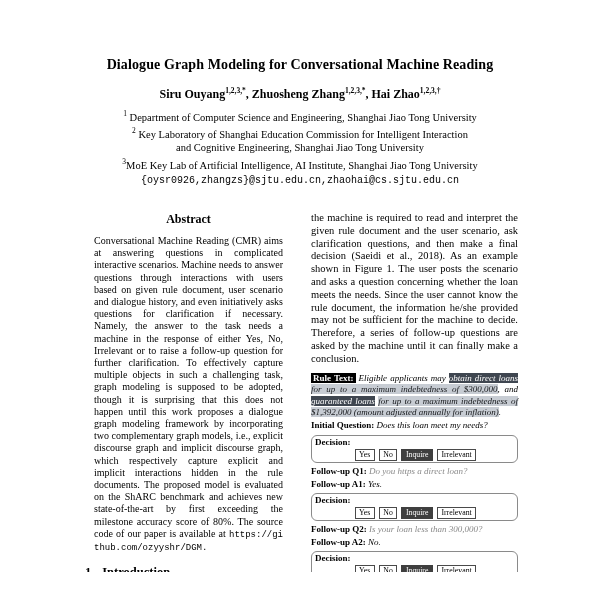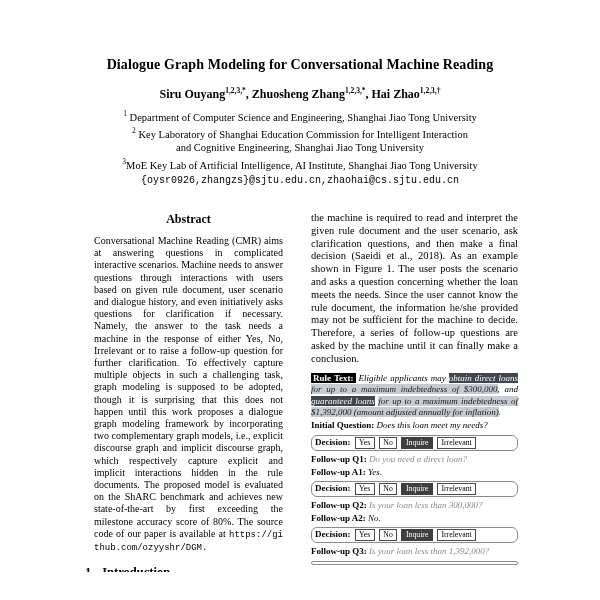--- a/index.html
+++ b/index.html
@@ -43,21 +43,21 @@
   .fig-label { font-weight:bold; }
   .question { color:#8a8a8a; font-style:italic; }
   .answer { color:#000; font-style:italic; }
   .decision-row {
     border:1px solid #8a8a8a; border-radius:6px;
     padding:1px 3px; margin:3px 0; display:flex; 
   }
   .dec-box {
     display:inline-block; font-size:7.8px; line-height:9.5px;
     border:1px solid #4a4a4a; padding:0 3.5px; margin-left:4px;
-    background:#fff; color:#000;
+    background:#fff; color:#000;margin-top:12px;
   }
   .dec-box.selected { background:#3f3f3f; color:#fff; border-color:#3f3f3f; }
 </style>
 </head>
 <body>
 
 <div class="page">
   <div class="header">
     <div class="title">Dialogue Graph Modeling for Conversational Machine Reading</div>
     <div class="authors" id="authors"><span><b>Siru Ouyang</b><sup>1,2,3,*</sup></span>, <span><b>Zhuosheng Zhang</b><sup>1,2,3,*</sup></span>, <span><b>Hai Zhao</b><sup>1,2,3,†</sup></span></div>
@@ -86,21 +86,21 @@
         <div class="rule-text" id="rule-text"><span class="rule-label">Rule Text:</span> <span class="seg seg-plain">Eligible applicants may </span><span class="seg seg-dark">obtain direct loans</span><span class="seg seg-plain"> </span><span class="seg seg-light">for up to a maximum indebtedness of $300,000</span><span class="seg seg-plain">, and </span><span class="seg seg-dark">guaranteed loans</span><span class="seg seg-plain"> </span><span class="seg seg-light">for up to a maximum indebtedness of $1,392,000 (amount adjusted annually for inflation)</span><span class="seg seg-plain">.</span></div>
         <div class="fig-row"><span class="fig-label">Initial Question:</span> <span class="em">Does this loan meet my needs?</span></div>
         <div id="dialog">
             <div class="decision-row">
               <span class="fig-label">Decision:</span>
               <span class="dec-box">Yes</span>
               <span class="dec-box">No</span>
               <span class="dec-box selected">Inquire</span>
               <span class="dec-box">Irrelevant</span>
             </div>
-            <div class="fig-row"><b class="fig-label">Follow-up Q1:</b><span class="question"> Do you need a direct loan?</span></div>
+            <div class="fig-row"><b class="fig-label">Follow-up Q1:</b><span class="question"> Do you https a direct loan?</span></div>
             <div class="fig-row"><b class="fig-label">Follow-up A1:</b><span class="answer"> Yes.</span></div>
             <div class="decision-row">
               <span class="fig-label">Decision:</span>
               <span class="dec-box">Yes</span>
               <span class="dec-box">No</span>
               <span class="dec-box selected">Inquire</span>
               <span class="dec-box">Irrelevant</span>
             </div>
             <div class="fig-row"><b class="fig-label">Follow-up Q2:</b><span class="question"> Is your loan less than 300,000?</span></div>
             <div class="fig-row"><b class="fig-label">Follow-up A2:</b><span class="answer"> No.</span></div>

